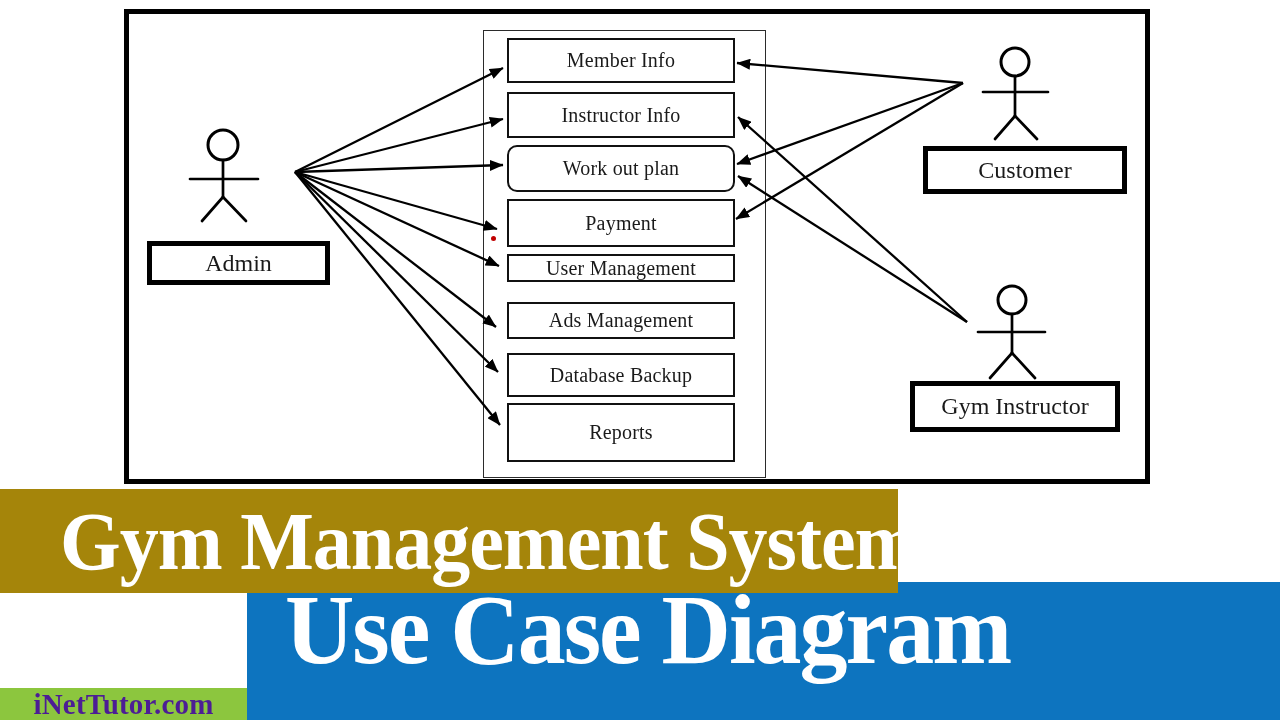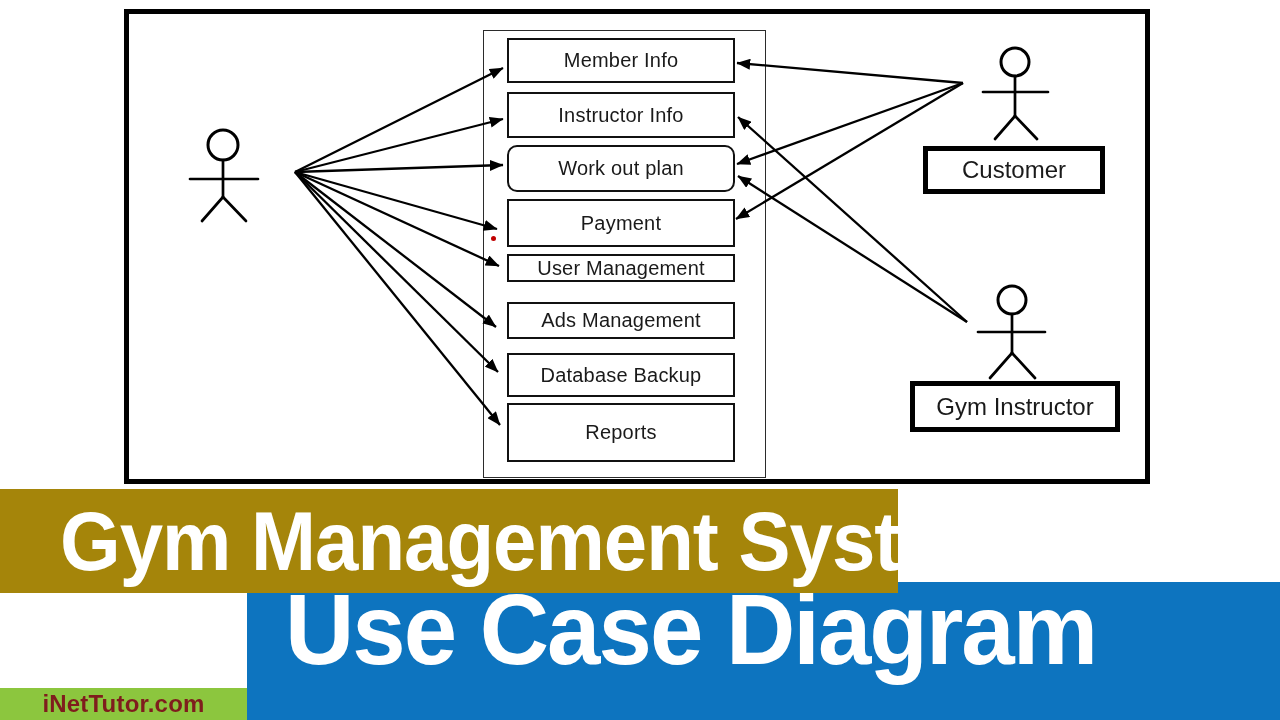--- a/index.html
+++ b/index.html
@@ -1,18 +1,18 @@
 <!DOCTYPE html>
 <html><head>
 <meta charset="utf-8">
 <style>
   html,body{margin:0;padding:0;background:#ffffff;}
   .stage{
     position:relative;width:1280px;height:720px;background:#ffffff;
-    font-family:Liberation Sans, sans-serif;overflow:hidden;
+    font-family:Liberation Serif, serif;overflow:hidden;
   }
   
   .frame{
     position:absolute;left:124px;top:9px;width:1026px;height:475px;
     background:#ffffff;border:5px solid #000;box-sizing:border-box;
   }
   .boundary{
     position:absolute;left:478px;top:25px;width:283px;height:448px;
     border:1.6px solid #2b2b2b;box-sizing:border-box;background:#ffffff;
   }
@@ -29,21 +29,21 @@
   #uc4{top:254px;height:28px;}
   #uc5{top:302px;height:37px;}
   #uc6{top:353px;height:44px;}
   #uc7{top:403px;height:59px;}
   .actor-label{
     position:absolute;border:5px solid #000;box-sizing:border-box;background:#fff;
     display:flex;align-items:center;justify-content:center;
     font-size:24px;color:#1a1a1a;
   }
   #label-admin{left:147px;top:241px;width:183px;height:44px;}
-  #label-customer{left:923px;top:146px;width:182px;height:48px;}
+  #label-customer{left:923px;top:146px;width:204px;height:48px;}
   #label-instructor{left:910px;top:381px;width:210px;height:51px;}
   .red-dot{
     position:absolute;left:491px;top:236px;width:5px;height:5px;
     background:#c00000;border-radius:50%;
   }
   
   .overlay{
     position:absolute;left:0;top:0;width:1280px;height:720px;pointer-events:none;
   }
   .overlay line{stroke:#000;stroke-width:2.3px;}
@@ -66,21 +66,21 @@
   .banner-gold .txt{
     color:#fff;font-weight:bold;font-size:78px;line-height:1;
     padding-left:60px;letter-spacing:-1px;white-space:nowrap;
     transform:scaleY(1.06);transform-origin:left center;
   }
   .brand-strip{
     position:absolute;left:0;top:688px;width:247px;height:32px;
     background:#8cc63e;display:flex;align-items:center;justify-content:center;
   }
   .brand-strip .txt{
-    color:#7f1d1d;font-weight:bold;font-size:24px;letter-spacing:0.2px;
+    color:#4c1d95;font-weight:bold;font-size:29px;letter-spacing:0.2px;
   }
 </style>
 </head>
 <body>
 
 <div class="stage">
 
   <div class="frame">
 
     <div class="boundary" style="left:354px;top:16px;"></div>
@@ -88,20 +88,21 @@
 
   <div class="uc" id="uc0">Member Info</div>
   <div class="uc" id="uc1">Instructor Info</div>
   <div class="uc" id="uc2">Work out plan</div>
   <div class="uc" id="uc3">Payment</div>
   <div class="uc" id="uc4">User Management</div>
   <div class="uc" id="uc5">Ads Management</div>
   <div class="uc" id="uc6">Database Backup</div>
   <div class="uc" id="uc7">Reports</div>
 
+  <div class="actor-label" id="label-admin">Admin</div>
   <div class="actor-label" id="label-customer">Customer</div>
   <div class="actor-label" id="label-instructor">Gym Instructor</div>
 
   <div class="red-dot"></div>
 
   <svg class="overlay" viewBox="0 0 1280 720">
     <defs>
       <marker id="arrow" viewBox="0 0 10 8" refX="9.6" refY="4" markerUnits="userSpaceOnUse" markerWidth="14" markerHeight="11" orient="auto">
         <path d="M0,0 L10,4 L0,8 Z" fill="#000"></path>
       </marker>

